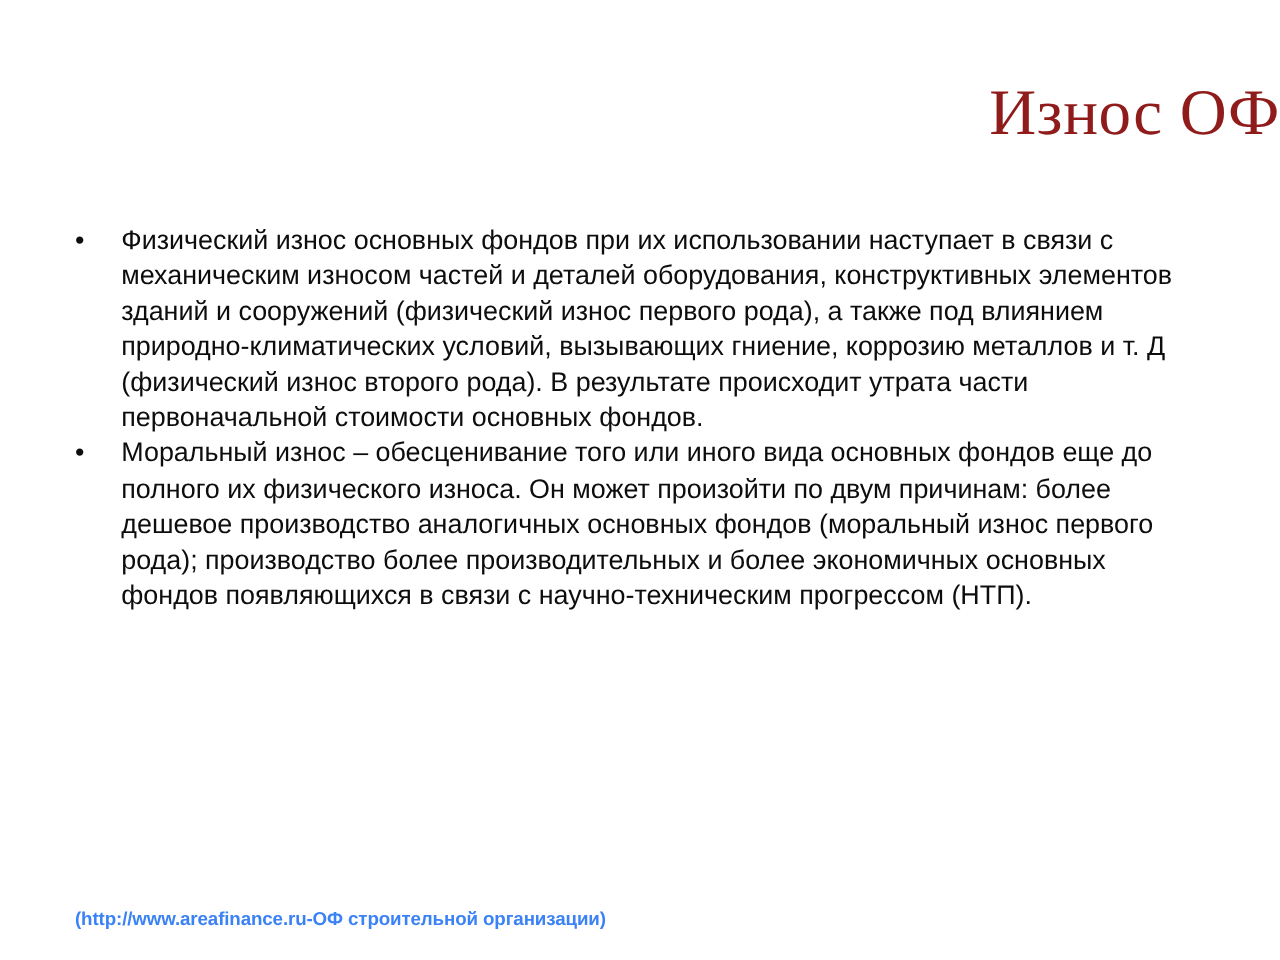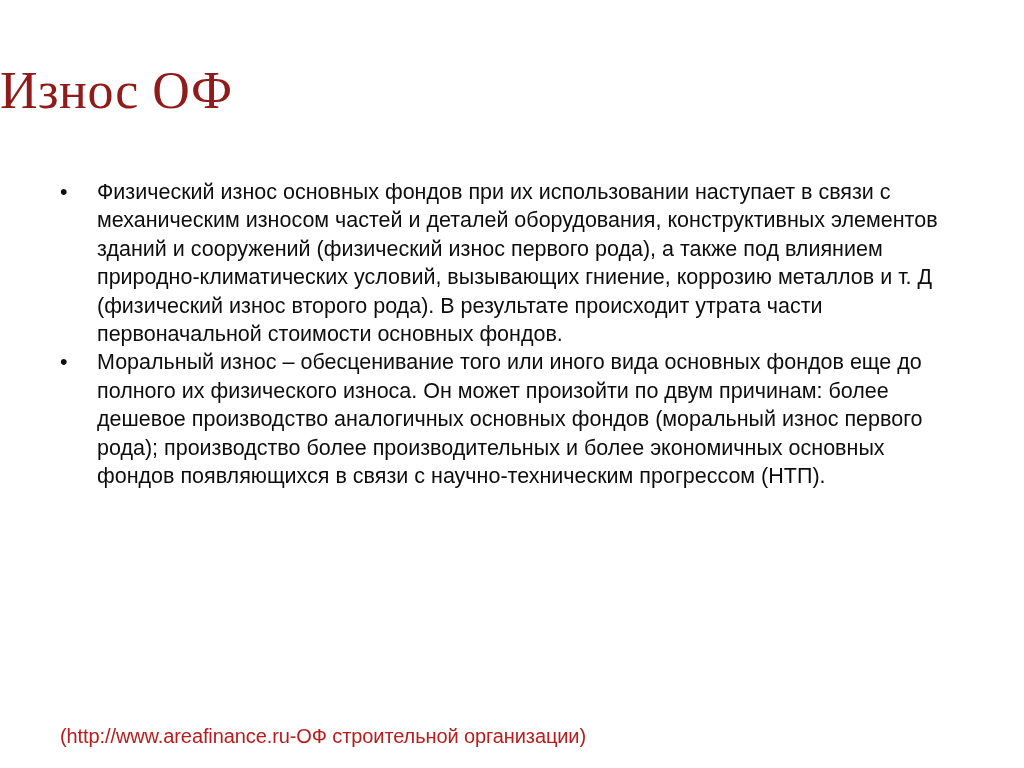--- a/index.html
+++ b/index.html
@@ -22,21 +22,21 @@
     overflow: hidden;
     box-sizing: border-box;
   }
 
   
   .slide-title {
     position: absolute;
     left: 0;
     top: 62px;
     width: 1024px;
-    text-align: left;
+    text-align: right;
     font-family: "Liberation Serif", "DejaVu Serif", serif;
     font-size: 52px;
     line-height: 58px;
     font-weight: normal;
     color: #8f1b1b;
     letter-spacing: 0.5px;
     margin: 0;
     white-space: nowrap;
   }
 
@@ -76,25 +76,26 @@
 
   .bullet-text {
     display: block;
   }
 
   
   .footer-source {
     position: absolute;
     left: 60px;
     top: 726px;
-    font-size: 20px;
+    font-size: 15px;
     line-height: 20px;
-    color: #b91c1c;
+    color: #3b82f6;
     letter-spacing: -0.1px;
     white-space: nowrap;
+    font-weight: bold;
   }
 </style>
 </head>
 <body>
 
 <div class="slide">
 
   <h1 class="slide-title">Износ ОФ</h1>
 
   <div class="body-block">

